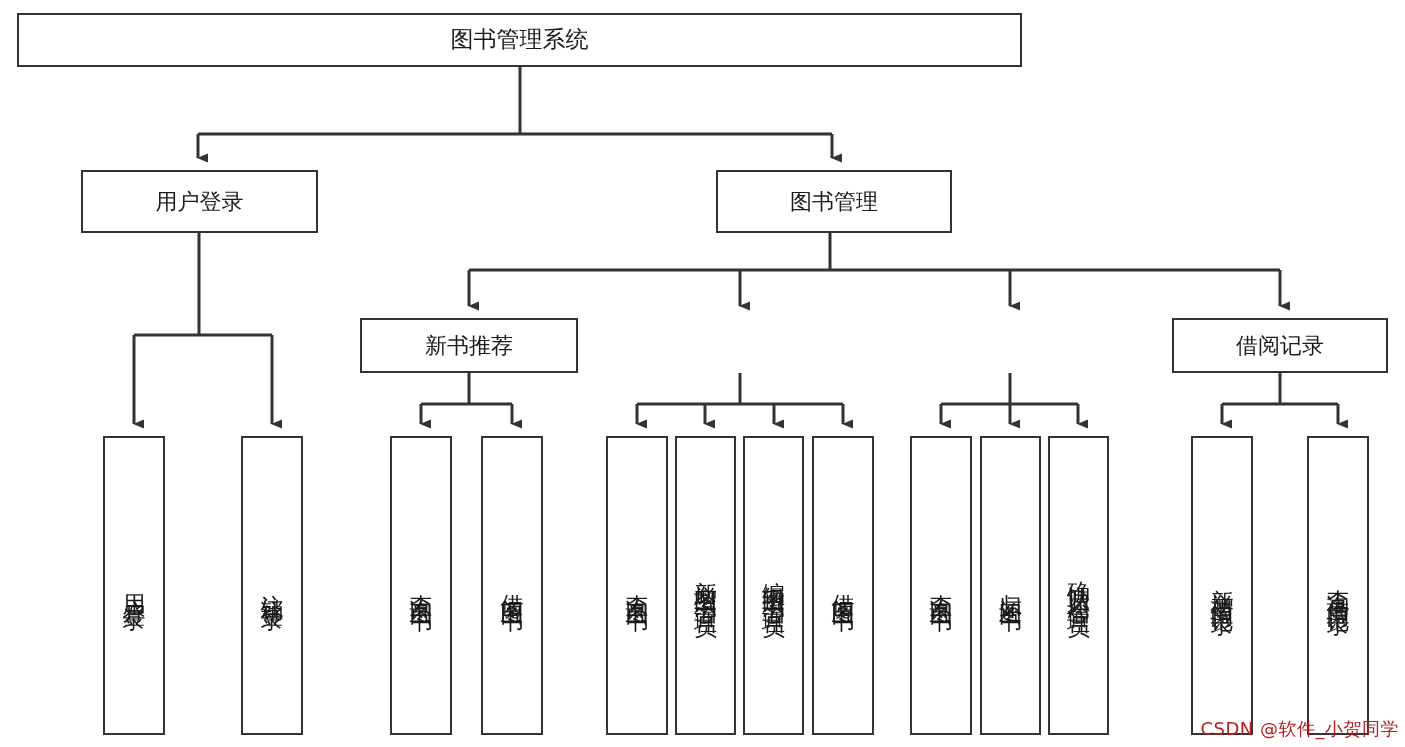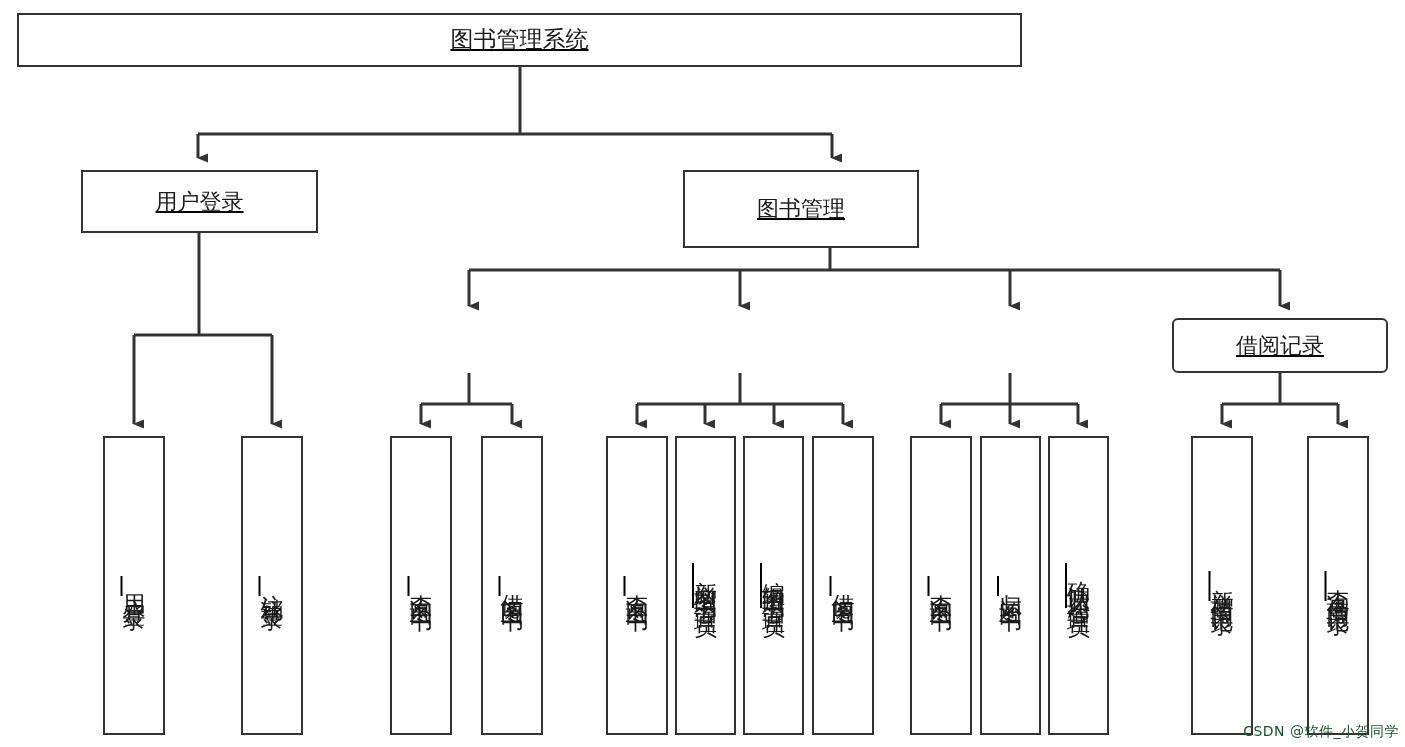--- a/index.html
+++ b/index.html
@@ -28,21 +28,20 @@
   }
   .node {
     position: absolute;
     box-sizing: border-box;
     background: #ffffff;
     border: 2px solid #333333;
     display: flex;
     align-items: center;
     justify-content: center;
     z-index: 2;
-    text-decoration: underline;
   }
   .node .label {
     color: #1a1a1a;
     text-align: center;
     line-height: 1.18;
     white-space: nowrap;
   }
   .node.root .label { font-size: 23px; }
   .node.lvl2 .label { font-size: 22px; }
   .node.lvl3 .label { font-size: 22px; }
@@ -54,22 +53,22 @@
     font-size: 23px;
     writing-mode: vertical-rl;
     text-orientation: upright;
     letter-spacing: 5px;
     line-height: 1;
   }
   #watermark {
     position: absolute;
     right: 6px;
     bottom: 6px;
-    font-size: 14px;
-    color: #14532d;
+    font-size: 18px;
+    color: #b91c1c;
     letter-spacing: 0.5px;
     z-index: 5;
     white-space: nowrap;
   }
 </style>
 </head>
 <body>
 
 <div id="canvas">
 
@@ -123,25 +122,28 @@
     </g>
   </svg>
 
   <div class="node root" style="left:17px; top:13px; width:1005px; height:54px;">
     <span class="label">图书管理系统</span>
   </div>
 
   <div class="node lvl2" style="left:81px; top:170px; width:237px; height:63px;">
     <span class="label">用户登录</span>
   </div>
-  <div class="node lvl2" style="left:683px; top:170px; width:236px; height:78px;align-items:center;">
+  <div class="node lvl2" style="left:716px; top:170px; width:236px; height:63px;align-items:center;">
     <span class="label">图书管理</span>
   </div>
 
-  <div class="node lvl3" style="left:1172px; top:318px; width:216px; height:55px;border-radius:6px;">
+  <div class="node lvl3" style="left:360px; top:318px; width:218px; height:55px;">
+    <span class="label">新书推荐</span>
+  </div>
+  <div class="node lvl3" style="left:1172px; top:318px; width:216px; height:55px;">
     <span class="label">借阅记录</span>
   </div>
 
   <div class="node leaf" style="left:103px; top:436px; width:62px; height:299px;">
     <span class="label">用户登录</span>
   </div>
   <div class="node leaf" style="left:241px; top:436px; width:62px; height:299px;">
     <span class="label">注销登录</span>
   </div>
 

